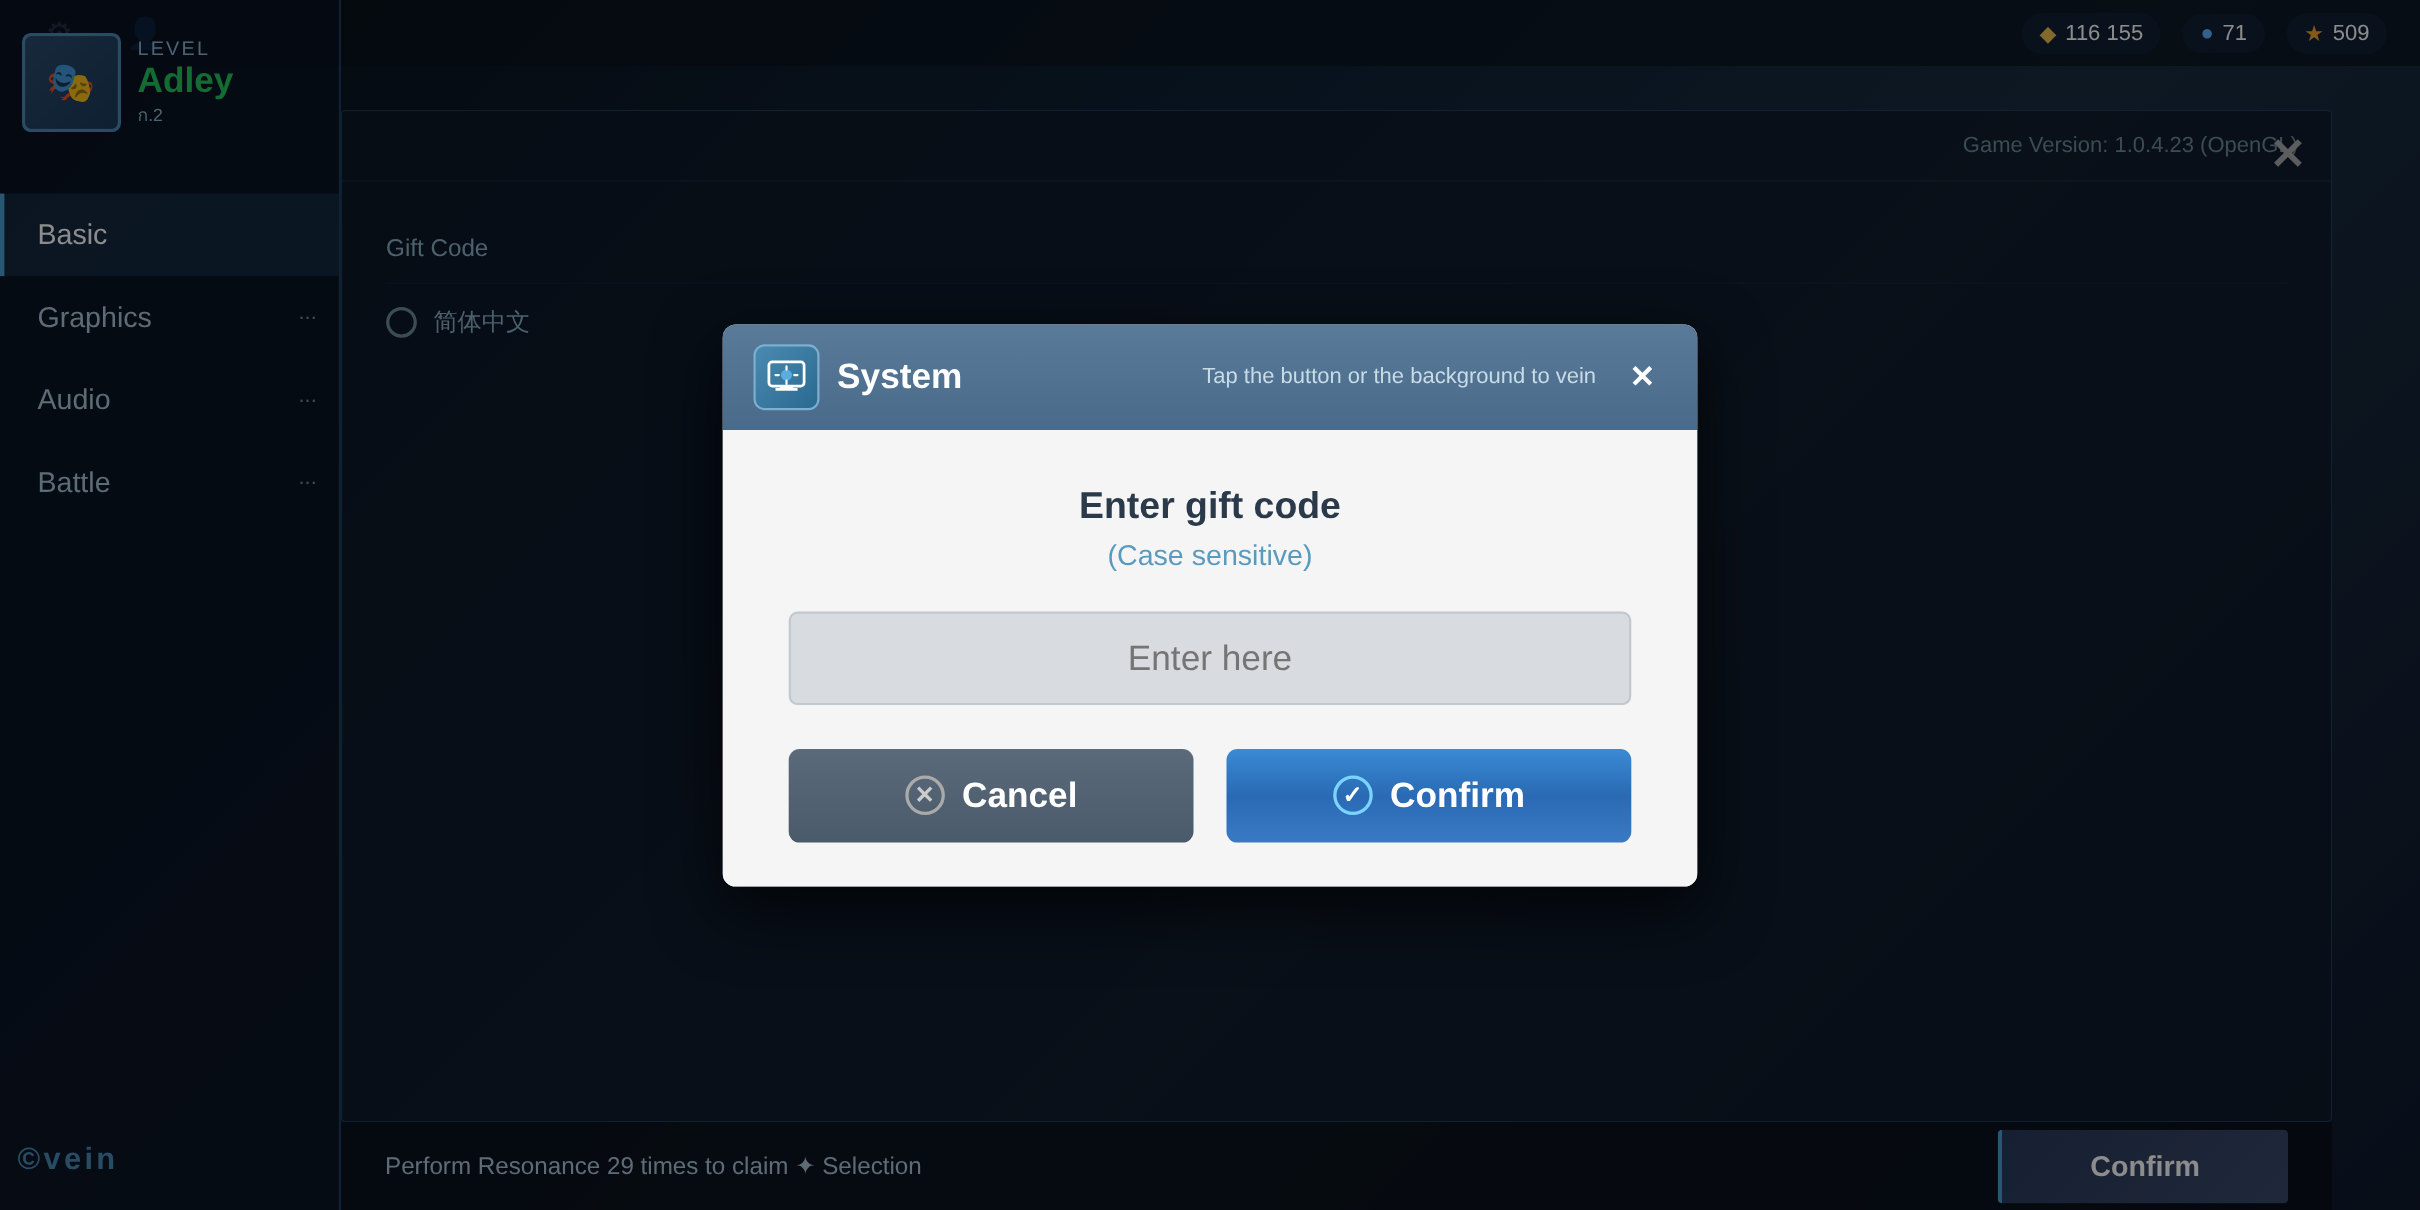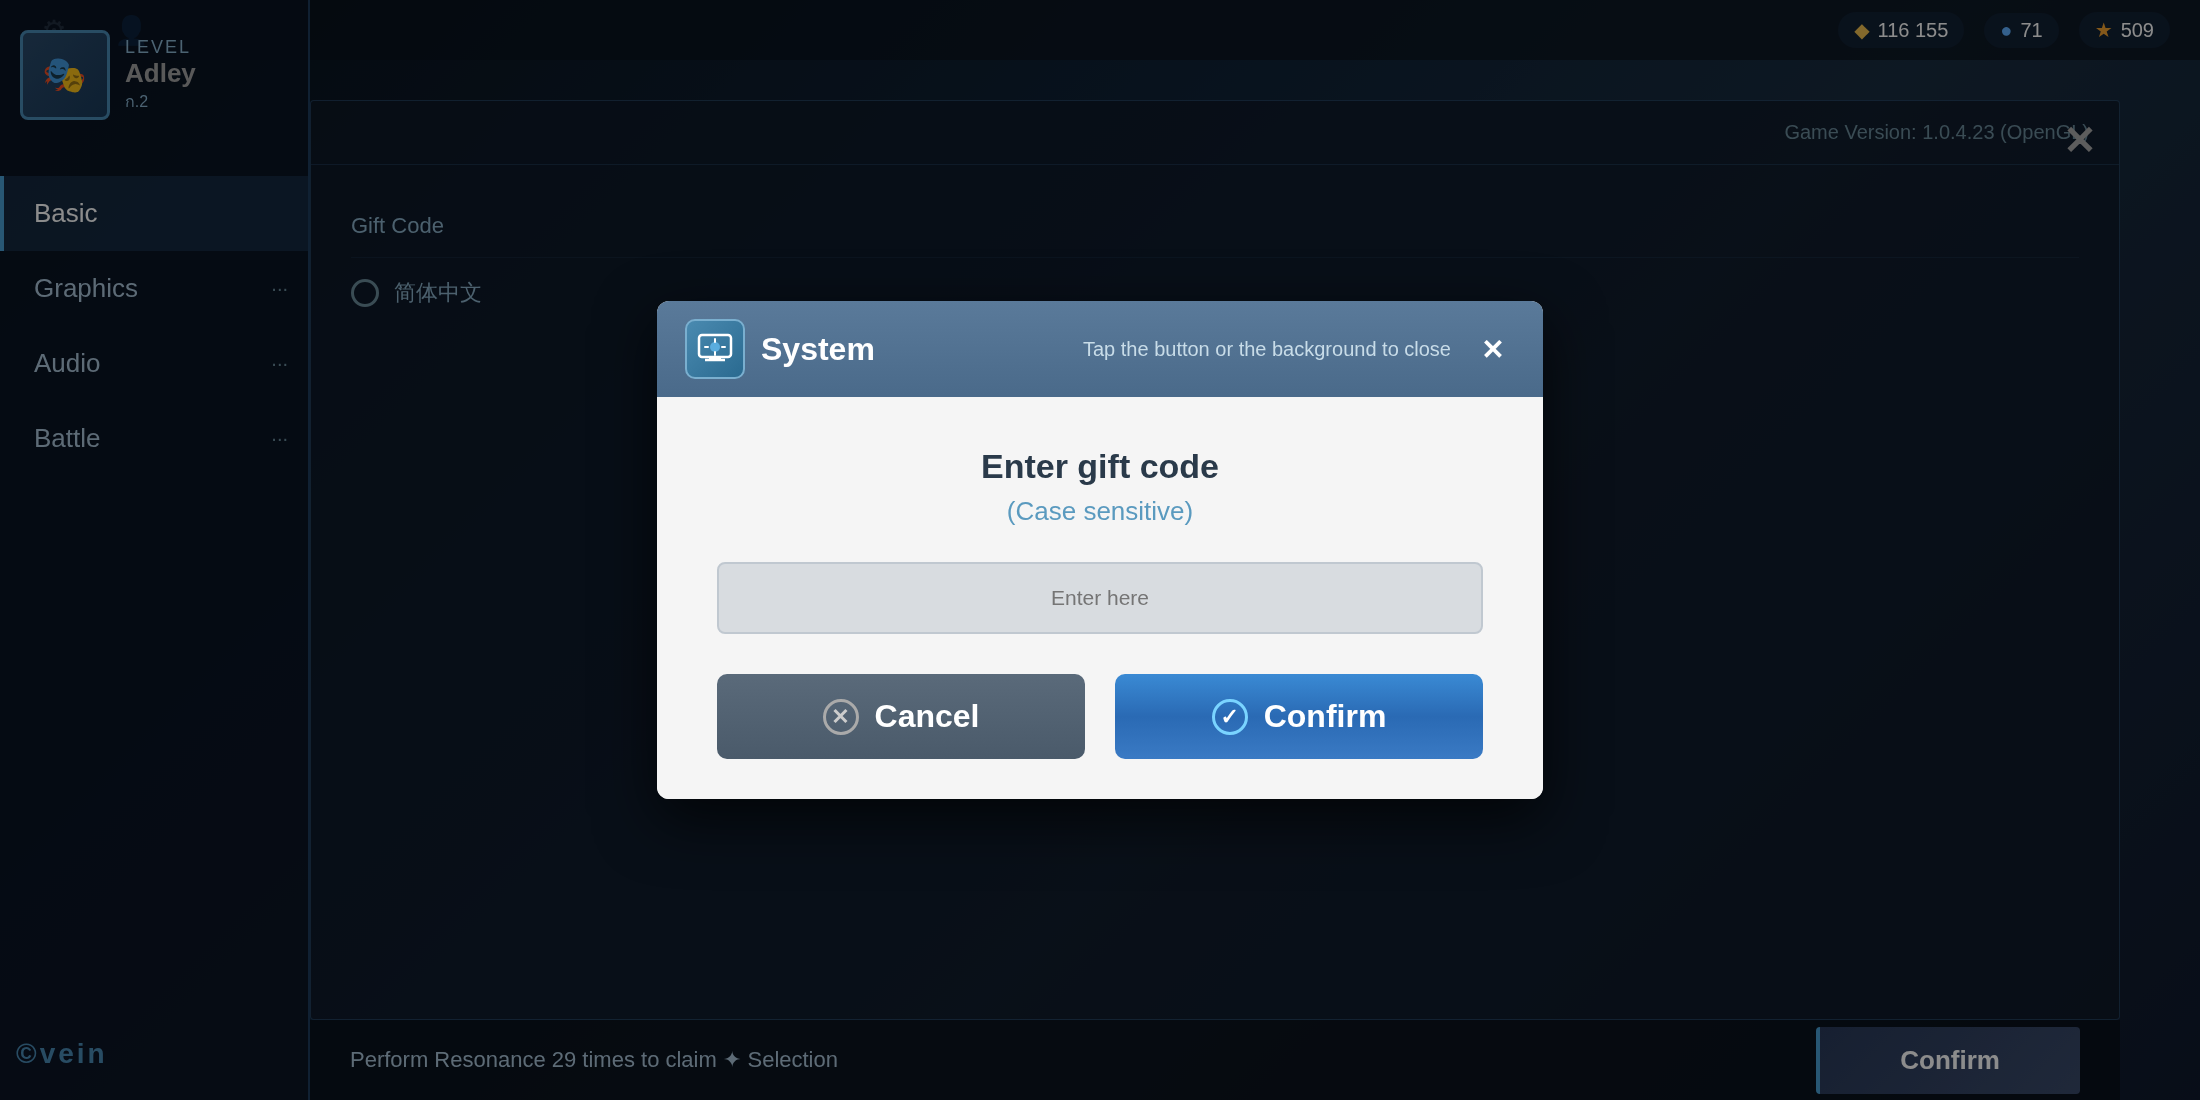--- a/index.html
+++ b/index.html
@@ -55,23 +55,23 @@
       color: #fff;
     }
 
     .player-level-label {
       font-size: 18px;
       color: #8ab4d0;
       letter-spacing: 2px;
     }
 
     .player-name {
-      font-size: 26px;
-      font-weight: bold;
-      color: #a3a3a3;
+      font-size: 32px;
+      font-weight: bold;
+      color: #22c55e;
     }
 
     .player-id {
       font-size: 16px;
       color: #8ab4d0;
     }
 
     .sidebar-nav {
       margin-top: 36px;
     }
@@ -339,21 +339,21 @@
       color: #5a9abf;
       margin-bottom: 35px;
     }
 
     .gift-code-input {
       width: 100%;
       padding: 22px 30px;
       border: 2px solid #c0c8d0;
       border-radius: 8px;
       background: #d8dce0;
-      font-size: 21px;
+      font-size: 32px;
       color: #8a9aaa;
       text-align: center;
       outline: none;
       margin-bottom: 40px;
     }
 
     .modal-buttons {
       display: flex;
       gap: 30px;
     }
@@ -526,21 +526,21 @@
             <rect x="2" y="4" width="32" height="22" rx="3" ry="3" fill="none" stroke="#fff" stroke-width="2.5"></rect>
             <rect x="12" y="26" width="12" height="3" fill="#fff"></rect>
             <line x1="8" y1="29" x2="28" y2="29" stroke="#fff" stroke-width="2.5"></line>
             <circle cx="18" cy="16" r="5" fill="#5aaddf"></circle>
             <path d="M18 11 L18 8 M18 24 L18 21 M11 16 L8 16 M28 16 L25 16" stroke="#fff" stroke-width="2" stroke-linecap="round"></path>
           </svg>
         </div>
         <span class="modal-title">System</span>
       </div>
       <div style="display:flex; align-items:center; gap:20px;">
-        <span class="modal-hint">Tap the button or the background to close</span>
+        <span class="modal-hint">Tap the button or the background to vein</span>
         <div class="modal-close">
           <span>✕</span>
         </div>
       </div>
     </div>
 
     <div class="modal-body">
       <div class="gift-code-title">Enter gift code</div>
       <div class="gift-code-subtitle">(Case sensitive)</div>
 

